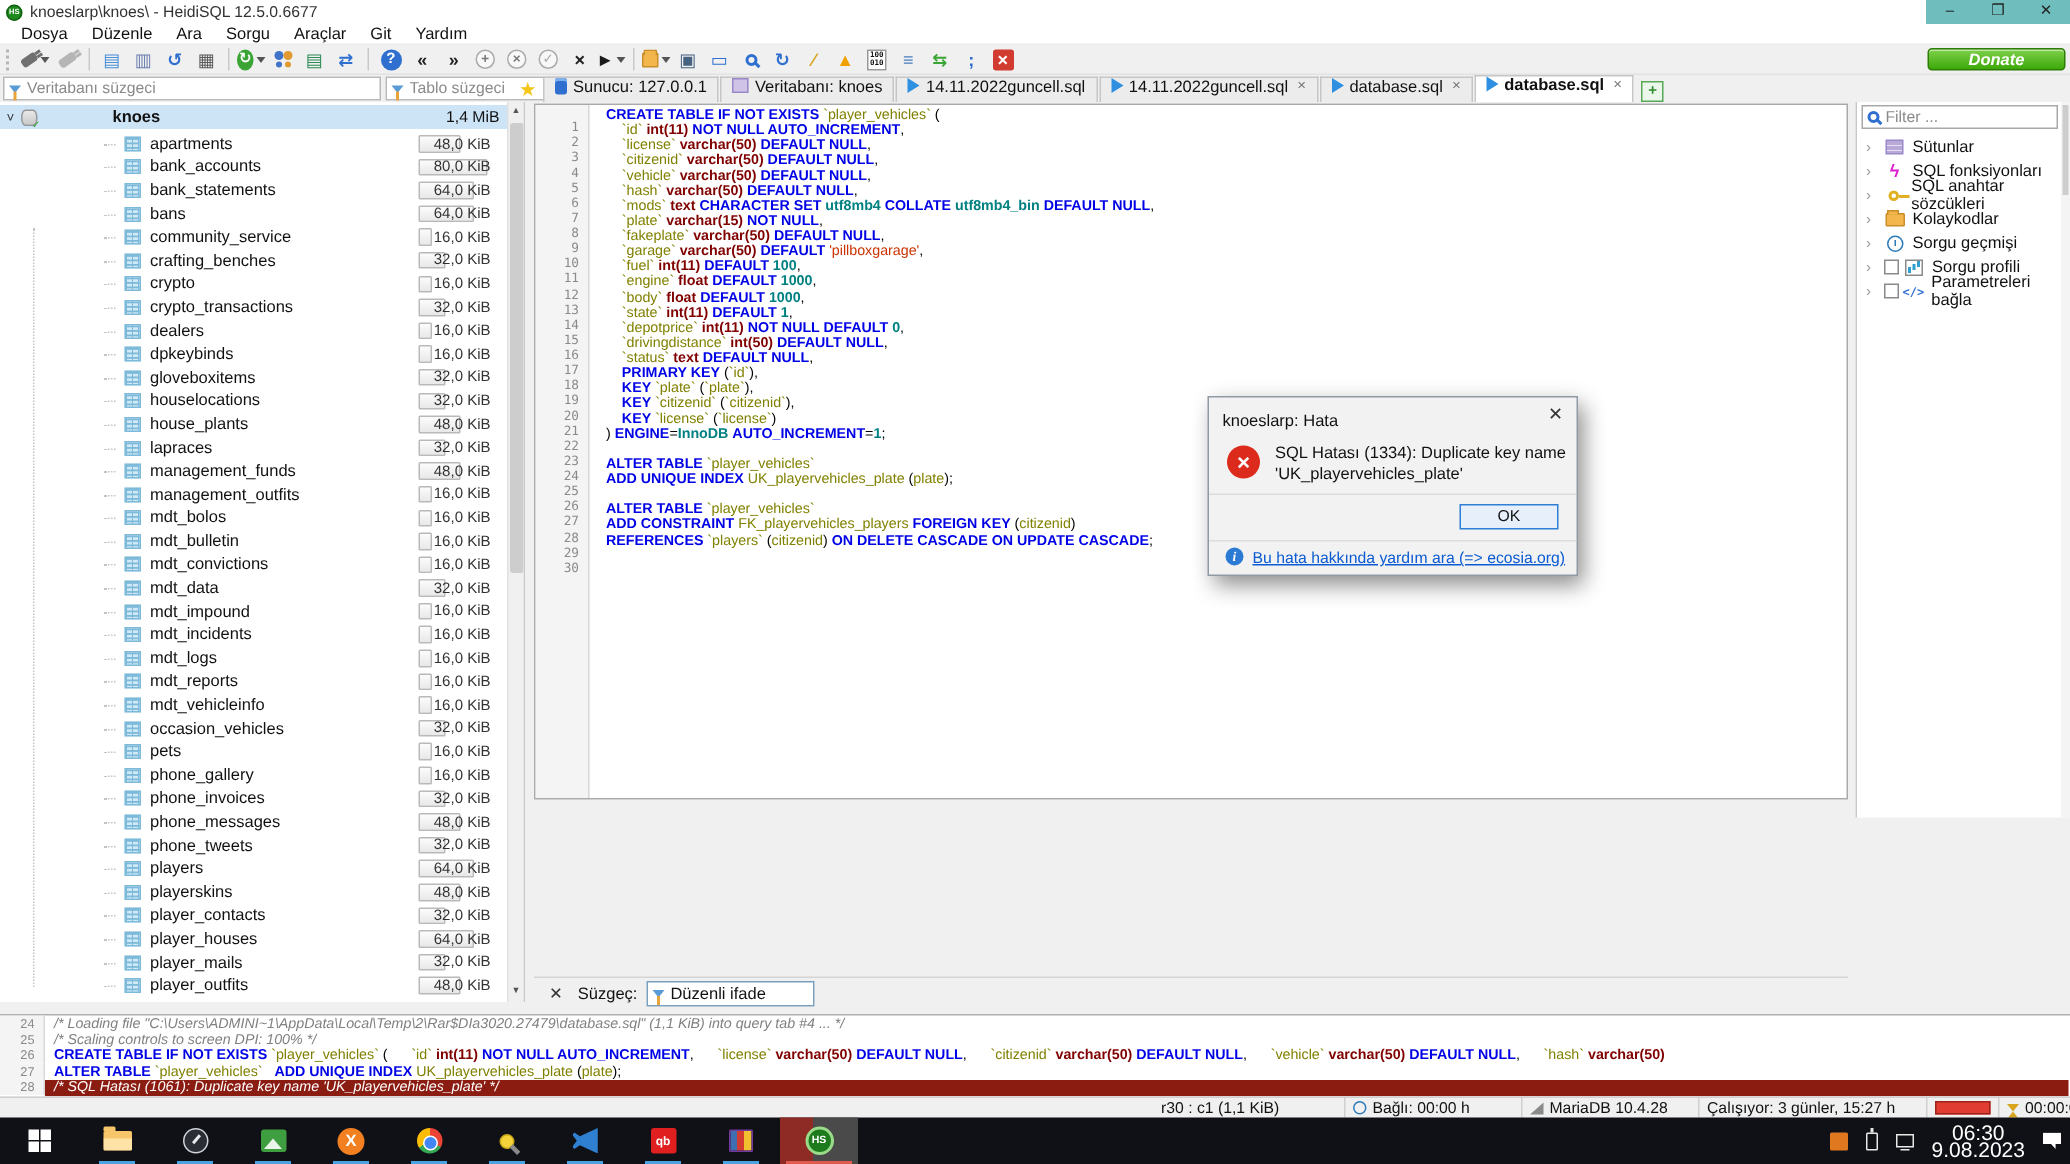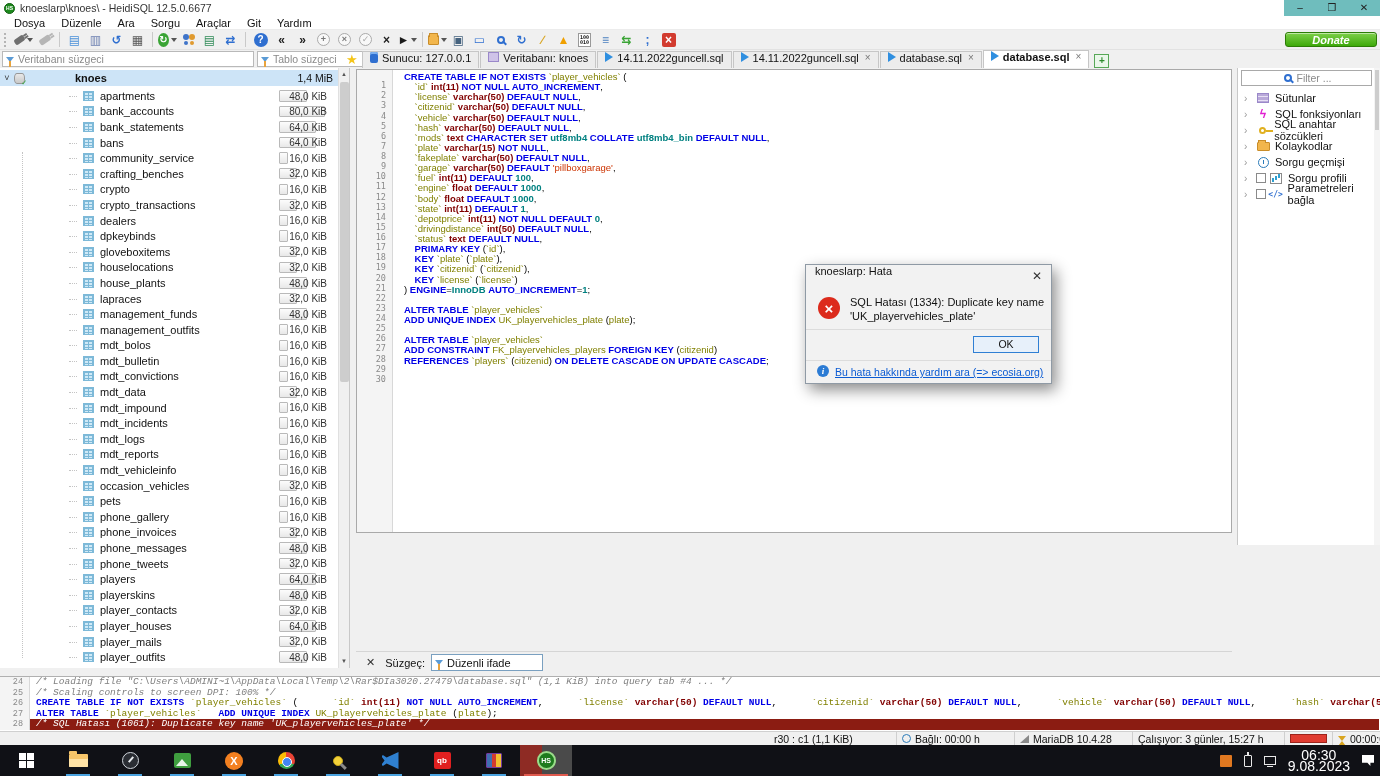--- a/index.html
+++ b/index.html
@@ -92,21 +92,21 @@
   .tok-s { color:#cc3300; } .tok-c { color:#808080; font-style:italic; } .tok-e { color:#fff; font-style:italic; }
 
   
   .qfilter { position:absolute; left:356px; top:651px; width:876px; height:22px; background:#f0f0f0; border-top:1px solid #d5d5d5; display:flex; align-items:center; }
   .qf-x { margin:0 10px 0 10px; color:#333; font-size:11px; }
   .qf-label { margin-right:6px; }
   .qf-input { width:112px; height:17px; background:#fff; border:1px solid #7aa0c0; display:flex; align-items:center; padding-left:3px; }
 
   
   .right-panel { position:absolute; left:1237px; top:68px; width:143px; height:477px; background:#fff; border-left:1px solid #c8c8c8; }
-  .rp-filter { position:absolute; left:3px; top:2px; width:131px; height:16px; background:#fff; border:1px solid #a9a9a9; display:flex; align-items:center; padding-left:3px;justify-content:center; }
+  .rp-filter { position:absolute; left:3px; top:2px; width:131px; height:16px; background:#fff; border:1px solid #a9a9a9; display:flex; align-items:center; padding-left:3px; }
   .rp-items { position:absolute; left:0; top:22px; width:100%; }
   .rp-item { height:16px; display:flex; align-items:center; padding-left:6px; }
   .rp-exp { color:#9a9a9a; font-size:10px; width:12px; }
   .rp-cb { width:10px; height:10px; border:1px solid #8a8a8a; background:#fff; margin-right:3px; flex:none; }
   .rp-ic { width:14px; height:12px; margin-right:5px; display:flex; align-items:center; justify-content:center; flex:none; }
   .ri-columns { width:12px; height:10px; background:linear-gradient(#b9a9d9 2.5px,#e7e0f4 2.5px 3.5px,#b9a9d9 3.5px 6px,#e7e0f4 6px 7px,#b9a9d9 7px); border:1px solid #9a88c9; }
   .ri-bolt { color:#e020d0; font-size:12px; font-weight:bold; line-height:1; }
   .ri-key { width:7px; height:7px; border:2px solid #e0b020; border-radius:50%; position:relative; }
   .ri-key::after { content:""; position:absolute; left:5px; top:1px; width:7px; height:2px; background:#e0b020; box-shadow:5px 2px 0 -1px #e0b020; }
   .ri-folder { width:13px; height:9px; background:#f2b64c; border:1px solid #c98d2a; border-radius:1px; position:relative; }
@@ -114,21 +114,21 @@
   .ri-clock { width:11px; height:11px; border:1.5px solid #2b7bb9; border-radius:50%; position:relative; background:#fff; }
   .ri-clock::after { content:""; position:absolute; left:4px; top:2px; width:1.5px; height:4px; background:#2b7bb9; box-shadow:1px 3px 0 -0.5px #2b7bb9; }
   .ri-chart { width:12px; height:11px; border:1px solid #8a8a8a; background:#fff; position:relative; }
   .ri-chart::after { content:""; position:absolute; left:1px; bottom:1px; width:2px; height:4px; background:#2f9fd0; box-shadow:3px -2px 0 #2f9fd0, 6px -4px 0 #2f9fd0; }
   .ri-code { color:#2f6fd0; font-size:8px; font-weight:bold; font-family:"DejaVu Sans Mono",monospace; }
   .rp-scroll { position:absolute; right:0; top:0; width:6px; height:100%; background:#f4f4f4; }
   .rp-scroll .thumb { position:absolute; left:1px; top:2px; width:4px; height:60px; background:#cdcdcd; }
 
   
   .log-panel { position:absolute; left:0; top:676px; width:1380px; height:55px; background:#fff; border-top:1px solid #b0b0b0; overflow:hidden; }
-  .log-line { position:relative; height:10.6px; line-height:10.6px; font-family:Liberation Mono, monospace; font-size:9.5px; white-space:pre; }
+  .log-line { position:relative; height:10.6px; line-height:10.6px; font-family:Liberation Sans, sans-serif; font-size:9.5px; white-space:pre; }
   .log-num { display:inline-block; width:30px; text-align:right; padding-right:6px; color:#8a8a8a; background:#f4f4f4; border-right:1px solid #d8d8d8; font-size:8.5px; }
   .log-body { padding-left:6px; display:inline-block; }
   .log-line.err .log-body { background:#8b1c12; display:inline-block; width:calc(100% - 31px); }
 
   
   .statusbar { position:absolute; left:0; top:731px; width:1380px; height:14px; background:#f0f0f0; border-top:1px solid #d0d0d0; display:flex; }
   .sb-sec { height:100%; border-right:1px solid #cfcfcf; display:flex; align-items:center; padding:0 5px; font-size:10.5px; white-space:nowrap; overflow:hidden; flex:none; }
   .sb-sec.last { flex:1; border-right:none; }
   .sic-clock { width:9px; height:9px; border:1.5px solid #2b7bb9; border-radius:50%; margin-right:4px; flex:none; }
   .sic-signal { width:0; height:0; border-left:9px solid transparent; border-bottom:8px solid #8a8a8a; margin-right:4px; flex:none; }
@@ -163,21 +163,21 @@
   .tr-orange { width:12px; height:12px; background:#e07820; border-radius:1px; }
   .tr-usb { width:8px; height:12px; border:1px solid #e8e8e8; border-radius:1px; position:relative; }
   .tr-usb::before { content:""; position:absolute; left:2px; top:-4px; width:2px; height:3px; background:#e8e8e8; }
   .tr-net { width:12px; height:9px; border:1px solid #e8e8e8; position:relative; }
   .tr-net::after { content:""; position:absolute; left:2px; bottom:-3px; width:6px; height:1px; background:#e8e8e8; }
   .tr-clock { color:#fff; font-size:14px; text-align:center; line-height:11px; }
   .tr-notif { width:12px; height:11px; background:#fff; clip-path:polygon(0 0,100% 0,100% 70%,70% 70%,70% 100%,45% 70%,0 70%); }
 
   
   .dialog { position:absolute; left:805px; top:264px; width:247px; height:120px; background:#f2f2f2; border:1px solid #8f9aa5; box-shadow:4px 6px 14px rgba(0,0,0,.45); z-index:50; }
-  .dlg-title { height:22px; display:flex; align-items:flex-start; padding-left:9px; font-size:11px; }
+  .dlg-title { height:22px; display:flex; align-items:flex-end; padding-left:9px; font-size:11px; }
   .dlg-close { position:absolute; right:9px; top:4px; font-size:12px; color:#333; }
   .err-icon { position:absolute; left:12px; top:32px; width:22px; height:22px; border-radius:50%; background:#dc2b1c; color:#fff; font-weight:bold; font-size:15px; display:flex; align-items:center; justify-content:center; }
   .dlg-msg { position:absolute; left:44px; top:31px; font-size:11px; line-height:13.5px; color:#111; }
   .dlg-sep1 { position:absolute; left:0; top:64px; width:100%; border-top:1px solid #dcdcdc; }
   .dlg-ok { position:absolute; right:12px; top:71px; width:66px; height:17px; background:#e7f0fa; border:1.5px solid #2f7fd4; font-size:10.5px; text-align:center; line-height:14px; }
   .dlg-sep2 { position:absolute; left:0; top:95px; width:100%; border-top:1px solid #dcdcdc; }
   .dlg-info { position:absolute; left:11px; top:100px; width:12px; height:12px; border-radius:50%; background:#2b7bd4; color:#fff; font-size:9px; font-style:italic; font-weight:bold; font-family:"Liberation Serif",serif; display:flex; align-items:center; justify-content:center; }
   .dlg-link { position:absolute; left:29px; top:101px; font-size:10.5px; color:#0b5bd3; text-decoration:underline; }
 </style>
 </head>

